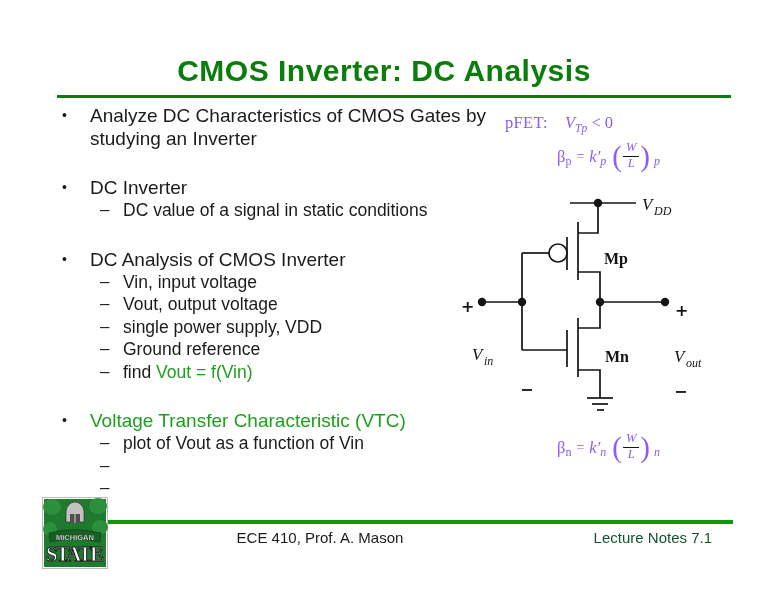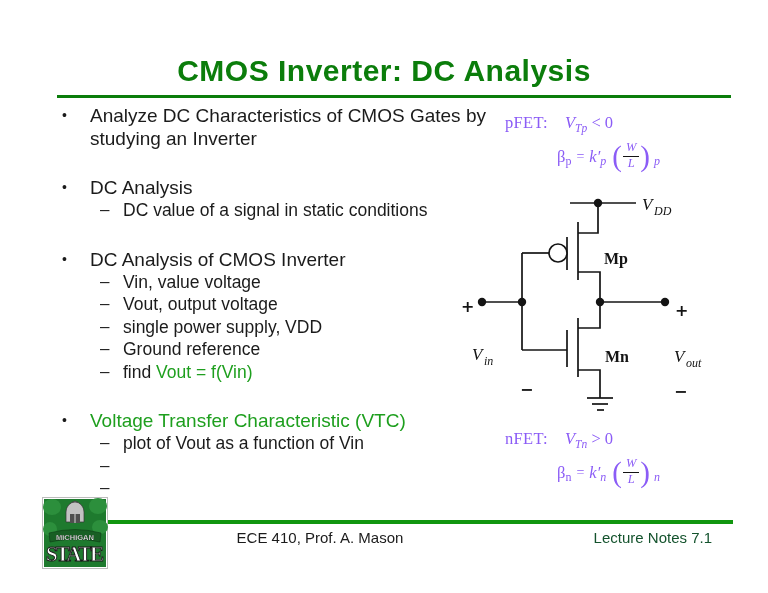--- a/index.html
+++ b/index.html
@@ -71,34 +71,34 @@
   <div class="title-underline"></div>
 
   <div class="bullets">
     <div class="b1">
       <span class="mk">•</span>
       <span class="bt">Analyze DC Characteristics of CMOS Gates by studying an Inverter</span>
     </div>
 
     <div class="b1 g">
       <span class="mk">•</span>
-      <span class="bt">DC Analysis</span>
+      <span class="bt">DC Inverter</span>
     </div>
     <div class="b2">
       <span class="mk">–</span>
       <span class="bt">DC value of a signal in static conditions</span>
     </div>
 
     <div class="b1 g">
       <span class="mk">•</span>
       <span class="bt">DC Analysis of CMOS Inverter</span>
     </div>
     <div class="b2">
       <span class="mk">–</span>
-      <span class="bt">Vin, value voltage</span>
+      <span class="bt">Vin, input voltage</span>
     </div>
     <div class="b2">
       <span class="mk">–</span>
       <span class="bt">Vout, output voltage</span>
     </div>
     <div class="b2">
       <span class="mk">–</span>
       <span class="bt">single power supply, VDD</span>
     </div>
     <div class="b2">
@@ -141,23 +141,20 @@
         <span class="frac">
           <span class="ftop it">W</span>
           <span class="it">L</span>
         </span>
         <span class="paren">)</span>
         <span class="subsc it wl-sub">p</span>
     </div>
   </div>
 
   <div class="formula" style="left:505px;top:426px;">
-    <div class="frow">
-      <span class="flabel">nFET:</span><span class="it">V</span><sub class="it">Tn</sub> <span>&gt; 0</span>
-    </div>
     <div class="frow beta-row">
       <span>β</span>
         <span class="subsc">n</span>
         <span class="feq">=</span>
         <span class="it">k′</span>
         <span class="subsc it">n</span>
         <span style="width:6px"></span>
         <span class="paren">(</span>
         <span class="frac">
           <span class="ftop it">W</span>

